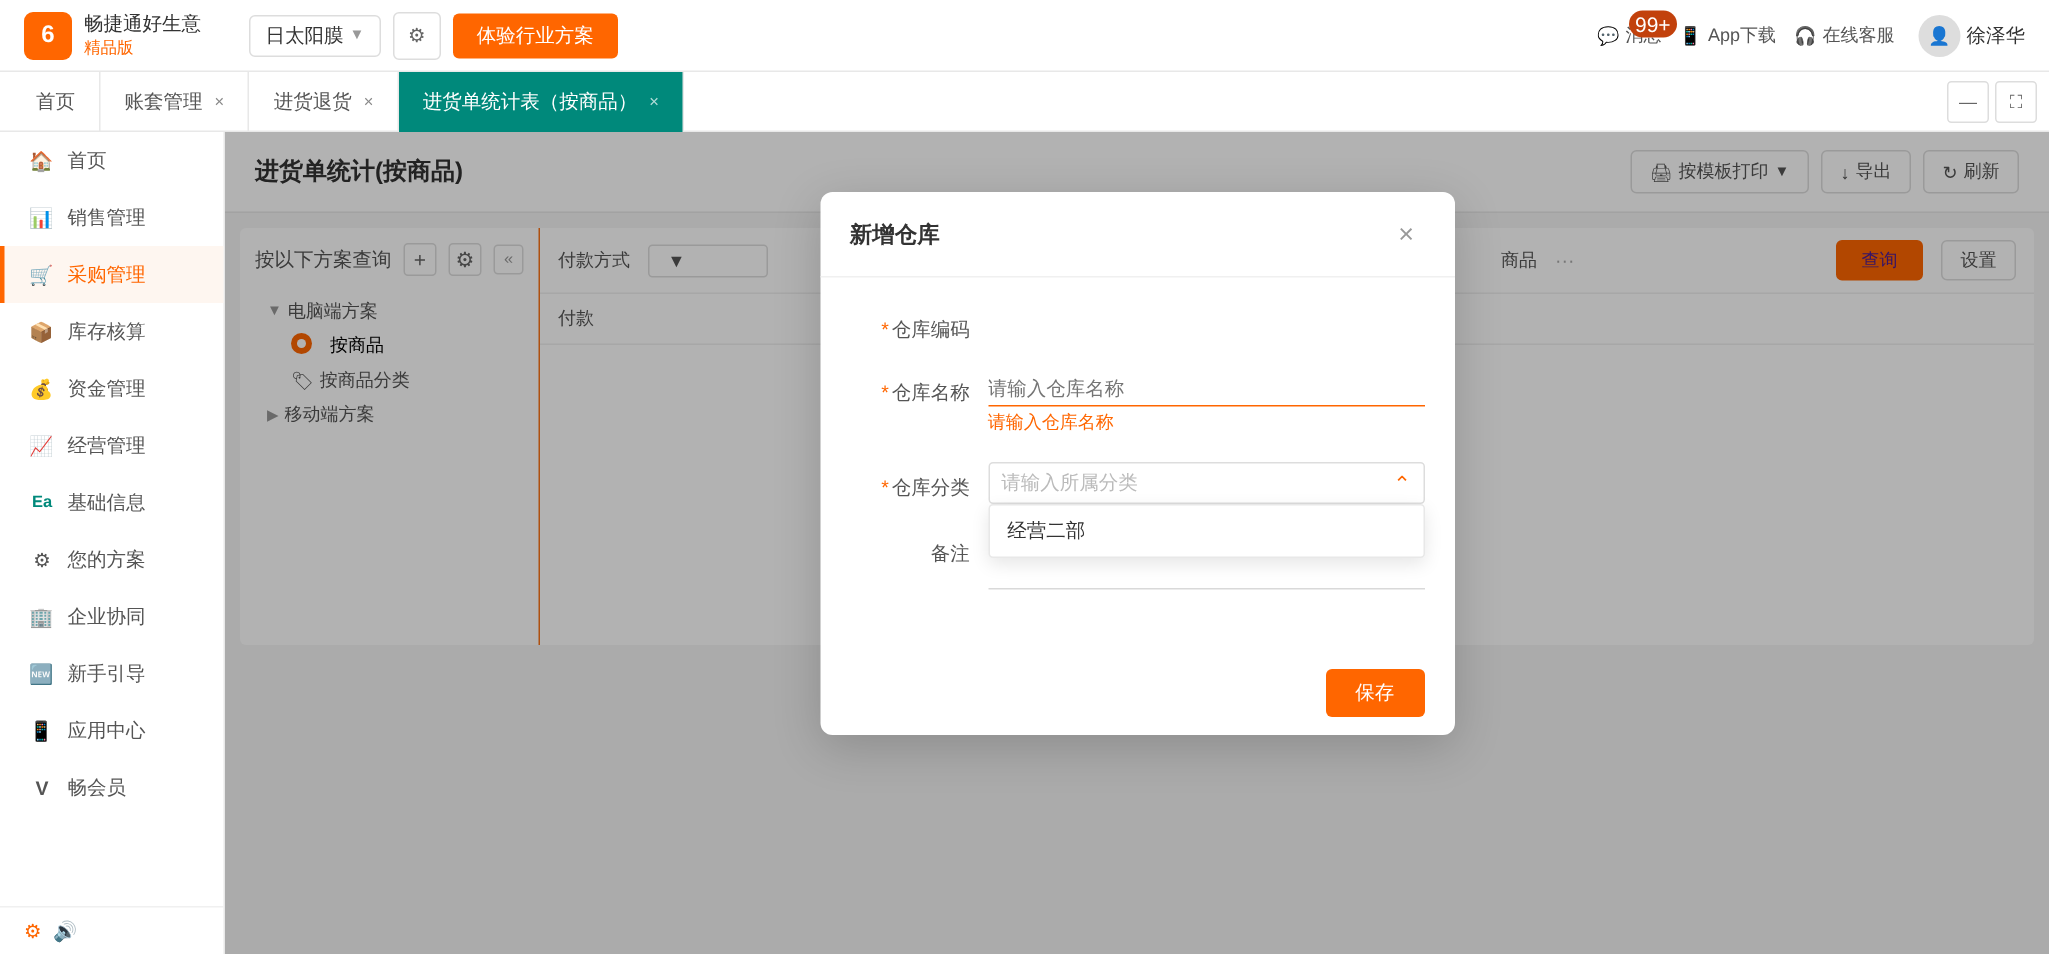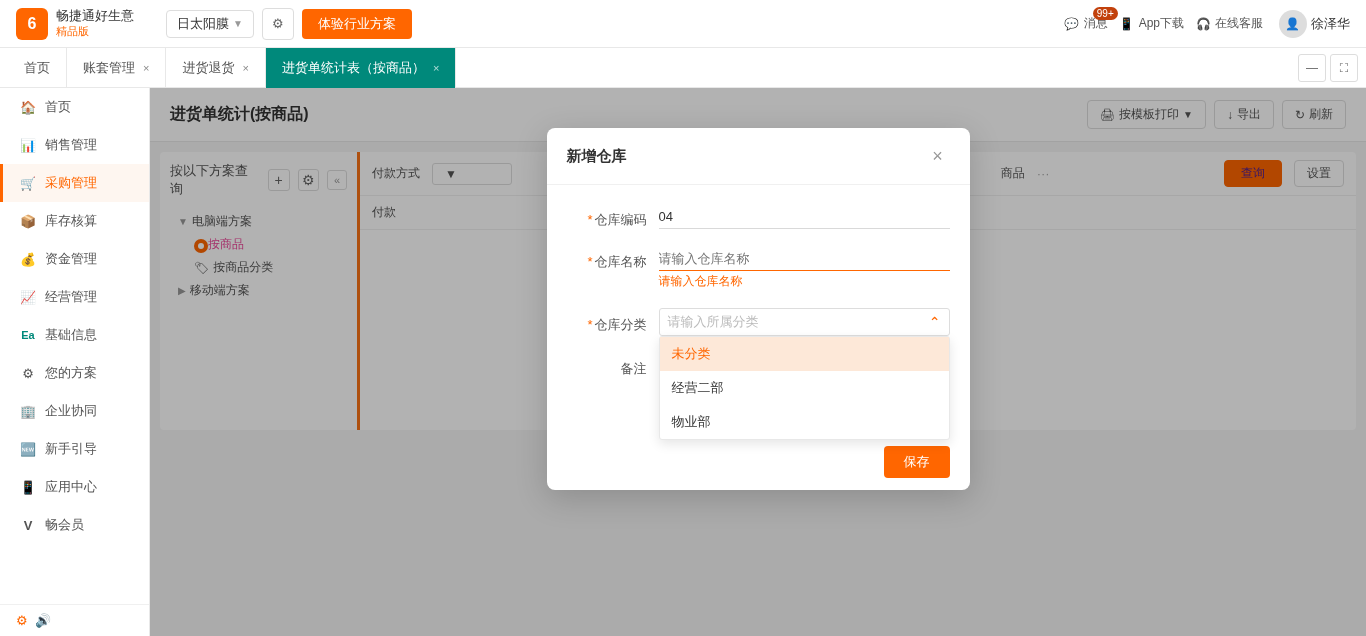--- a/index.html
+++ b/index.html
@@ -61,21 +61,21 @@
     .topbar-icon-group {
       display: flex; align-items: center; gap: 12px;
     }
     .topbar-icon-item {
       display: flex; align-items: center; gap: 4px;
       cursor: pointer; color: #555; font-size: 12px; position: relative;
     }
     .badge {
       position: absolute; top: -8px; right: -10px;
       background: #c2410c; color: #fff; border-radius: 10px;
-      font-size: 10px; padding: 1px 4px;
+      font-size: 14px; padding: 1px 4px;
     }
     .user-area {
       display: flex; align-items: center; gap: 4px;
       cursor: pointer; color: #333;
     }
     .user-avatar {
       width: 28px; height: 28px; border-radius: 50%;
       background: #ddd; display: flex; align-items: center; justify-content: center;
       font-size: 12px; color: #666;
     }
@@ -444,34 +444,34 @@
         </button>
         <button class="action-btn">
           <span>↻</span>
           <span>刷新</span>
         </button>
       </div>
     </div>
 
     <div style="display:flex;gap:0;margin:10px;background:#fff;border-radius:4px;overflow:hidden;">
 
-      <div style="width:200px;border-right:3px solid #f97316;flex-shrink:0;padding:10px;">
+      <div style="width:200px;border-right:1px solid #f97316;flex-shrink:0;padding:10px;">
         <div class="filter-header">
           <span class="filter-title">按以下方案查询</span>
           <div class="filter-add-btn">+</div>
           <div class="filter-add-btn">⚙</div>
           <div class="collapse-btn">«</div>
         </div>
         <div class="scheme-tree">
           <div class="scheme-node">
             <span class="arrow">▼</span>
             <span>电脑端方案</span>
           </div>
           <div style="padding-left:16px;">
-            <div class="scheme-child active" style="display:flex;align-items:flex-end;gap:0;padding:3px 8px;color:#ec4899;">
+            <div class="scheme-child active" style="display:flex;align-items:flex-start;gap:12px;padding:3px 8px;color:#000000;">
               <span style="width:14px;height:14px;border-radius:50%;background:#f60;display:inline-flex;align-items:center;justify-content:center;">
                 <span style="width:6px;height:6px;border-radius:50%;background:#fff;display:block;"></span>
               </span>
               <span>按商品</span>
             </div>
             <div class="scheme-child" style="display:flex;align-items:center;gap:4px;padding:3px 8px;color:#555;padding-left:8px;">
               <span>🏷</span>
               <span>按商品分类</span>
             </div>
           </div>
@@ -529,45 +529,40 @@
     <div class="overlay">
       <div class="modal">
         <div class="modal-header">
           <span class="modal-title">新增仓库</span>
           <div class="modal-close">×</div>
         </div>
         <div class="modal-body">
 
           <div class="form-row">
             <div class="form-label required">仓库编码</div>
-            <div class="form-control">
-              <input class="form-input" type="text" value="04" style="">
-            </div>
           </div>
 
           <div class="form-row">
             <div class="form-label required">仓库名称</div>
             <div class="form-control">
               <input class="form-input error-border" type="text" placeholder="请输入仓库名称" style="">
               <div class="error-msg">请输入仓库名称</div>
             </div>
           </div>
 
           <div class="form-row" style="align-items:center;">
             <div class="form-label required">仓库分类</div>
             <div class="form-control" style="position:relative;">
               <div class="form-select-wrap">
                 <span class="placeholder">请输入所属分类</span>
                 <span class="up-arrow">⌃</span>
               </div>
 
               <div class="dropdown-list">
-                <div class="dropdown-item selected">未分类</div>
                 <div class="dropdown-item">经营二部</div>
-                <div class="dropdown-item">物业部</div>
               </div>
             </div>
           </div>
 
           <div class="form-row">
             <div class="form-label">备注</div>
             <div class="form-control">
               <textarea class="textarea-input" rows="2" style=""></textarea>
             </div>
           </div>

